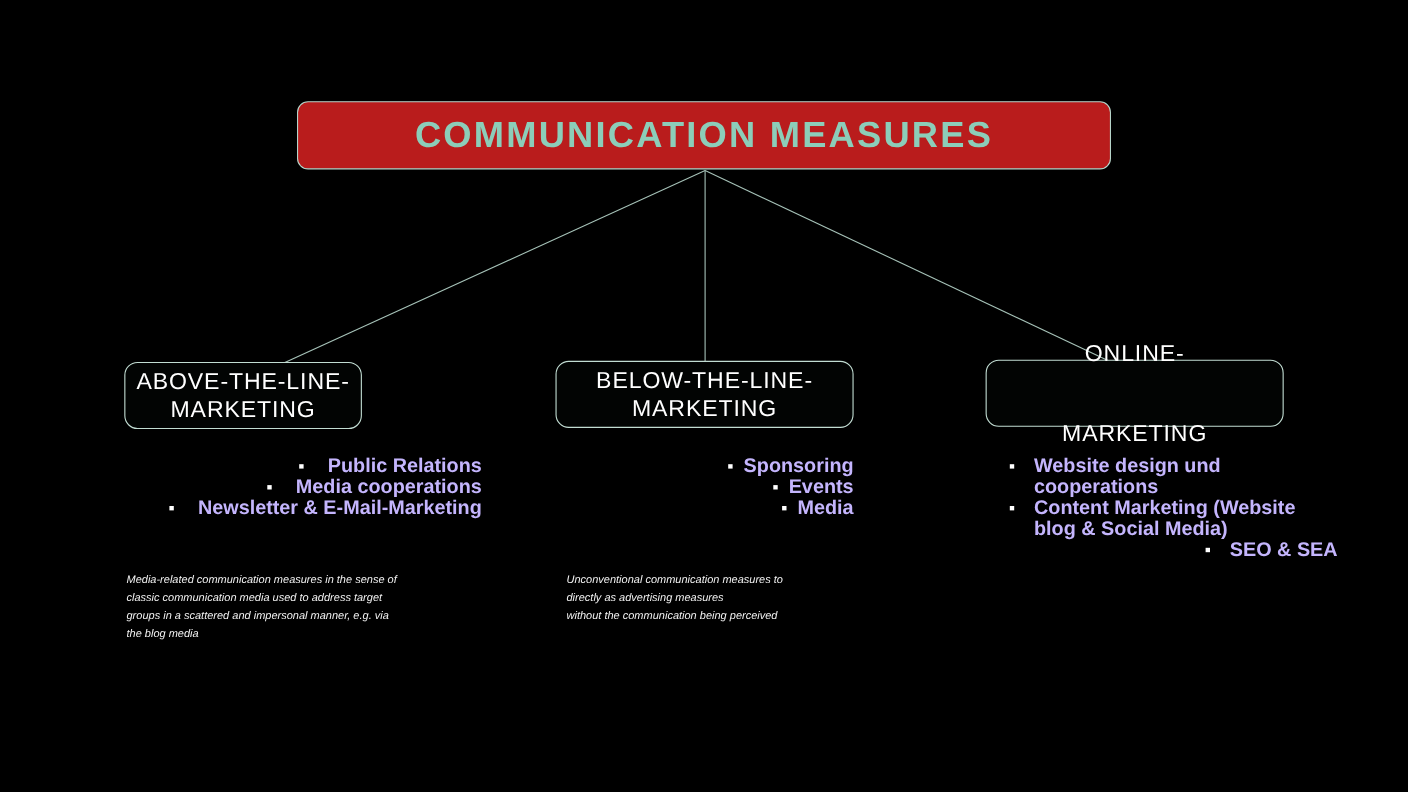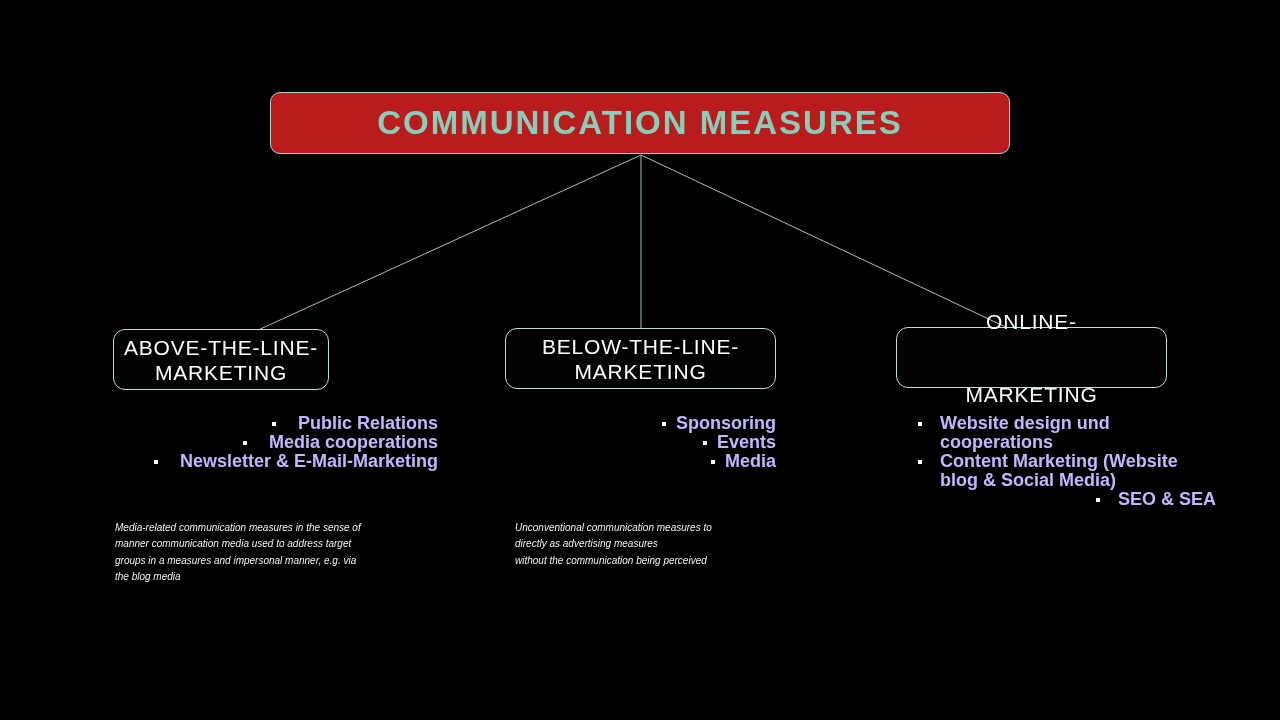--- a/index.html
+++ b/index.html
@@ -134,22 +134,22 @@
       <span>Content Marketing (Website blog &amp; Social Media)</span>
     </li>
     <li>
       <span class="bullet-sq"></span>
       <span>SEO &amp; SEA</span>
     </li>
   </ul>
 
   <div class="desc" id="desc-atl">
     <div>Media-related communication measures in the sense of</div>
-    <div>manner communication media used to address target</div>
-    <div>groups in a measures and impersonal manner, e.g. via</div>
+    <div>classic communication media used to address target</div>
+    <div>groups in a scattered and impersonal manner, e.g. via</div>
     <div>the blog media</div>
   </div>
 
   <div class="desc" id="desc-btl">
     <div>Unconventional communication measures to</div>
     <div>directly as advertising measures</div>
     <div>without the communication being perceived</div>
   </div>
 
 </div>

